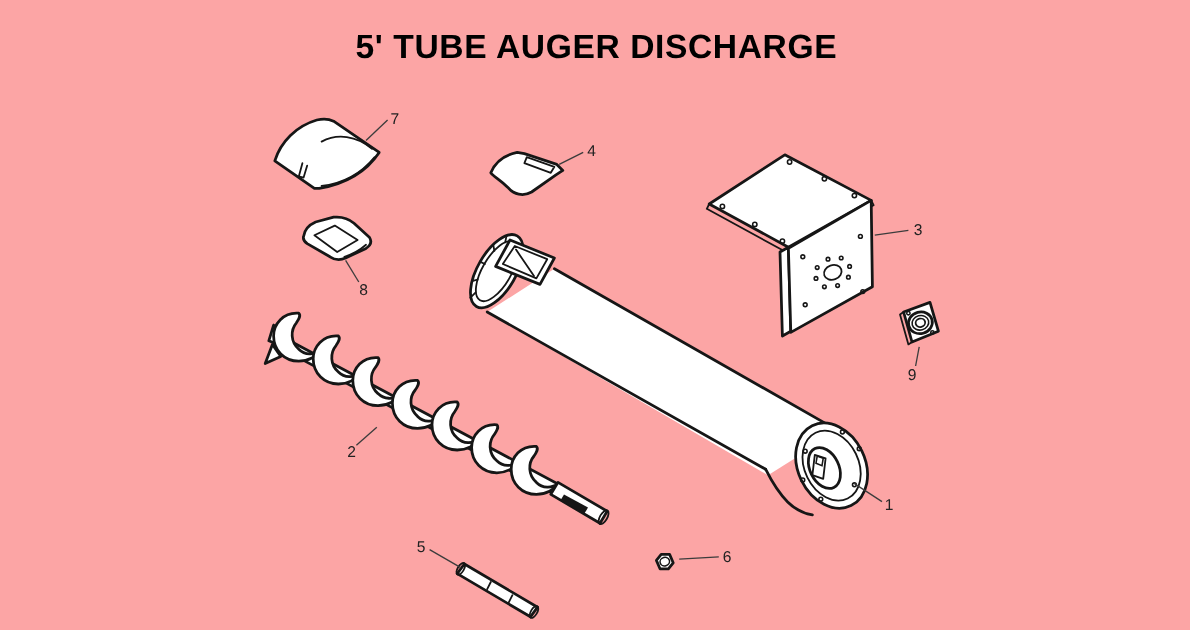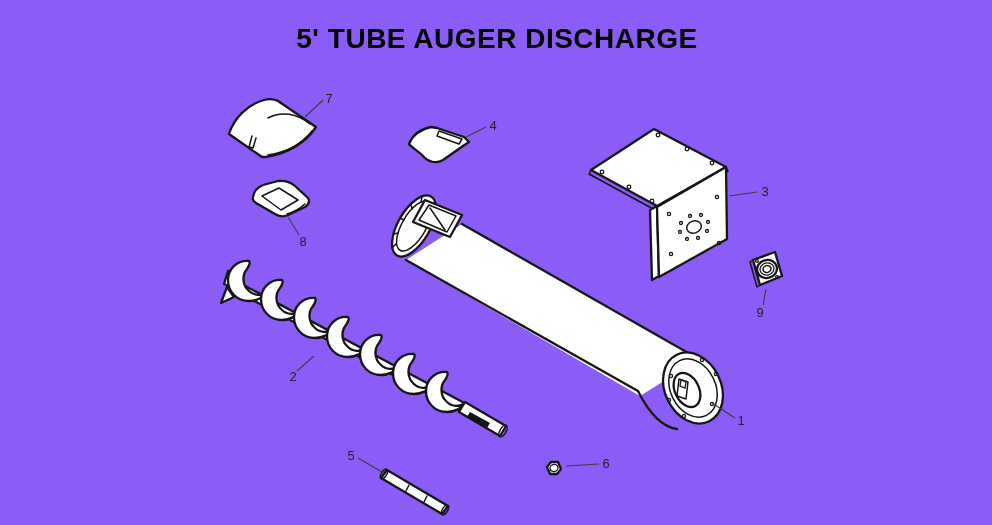--- a/index.html
+++ b/index.html
@@ -1,16 +1,16 @@
 <!DOCTYPE html>
 <html><head>
 <meta charset="utf-8">
 <style>
   html,body{margin:0;padding:0;background:#ffffff;}
-  .stage{position:relative;width:992px;height:525px;background:#8b5cf6;overflow:hidden;
+  .stage{position:relative;width:992px;height:525px;background:#fca5a5;overflow:hidden;
          font-family:"Liberation Sans",sans-serif;}
   svg{display:block;}
   .title{font-family:"Liberation Sans",sans-serif;font-weight:bold;font-size:28px;
          letter-spacing:.5px;fill:#000000;}
   .num{font-family:"Liberation Sans",sans-serif;font-size:13px;fill:#222222;}
   .ln{stroke:#3c3c3c;stroke-width:1.1;fill:none;}
   .o {stroke:#161616;stroke-width:2.3;fill:none;stroke-linecap:round;stroke-linejoin:round;}
   .of{stroke:#161616;stroke-width:2.3;fill:#ffffff;stroke-linecap:round;stroke-linejoin:round;}
   .t {stroke:#161616;stroke-width:1.5;fill:none;stroke-linecap:round;stroke-linejoin:round;}
   .tf{stroke:#161616;stroke-width:1.5;fill:#ffffff;stroke-linejoin:round;}

